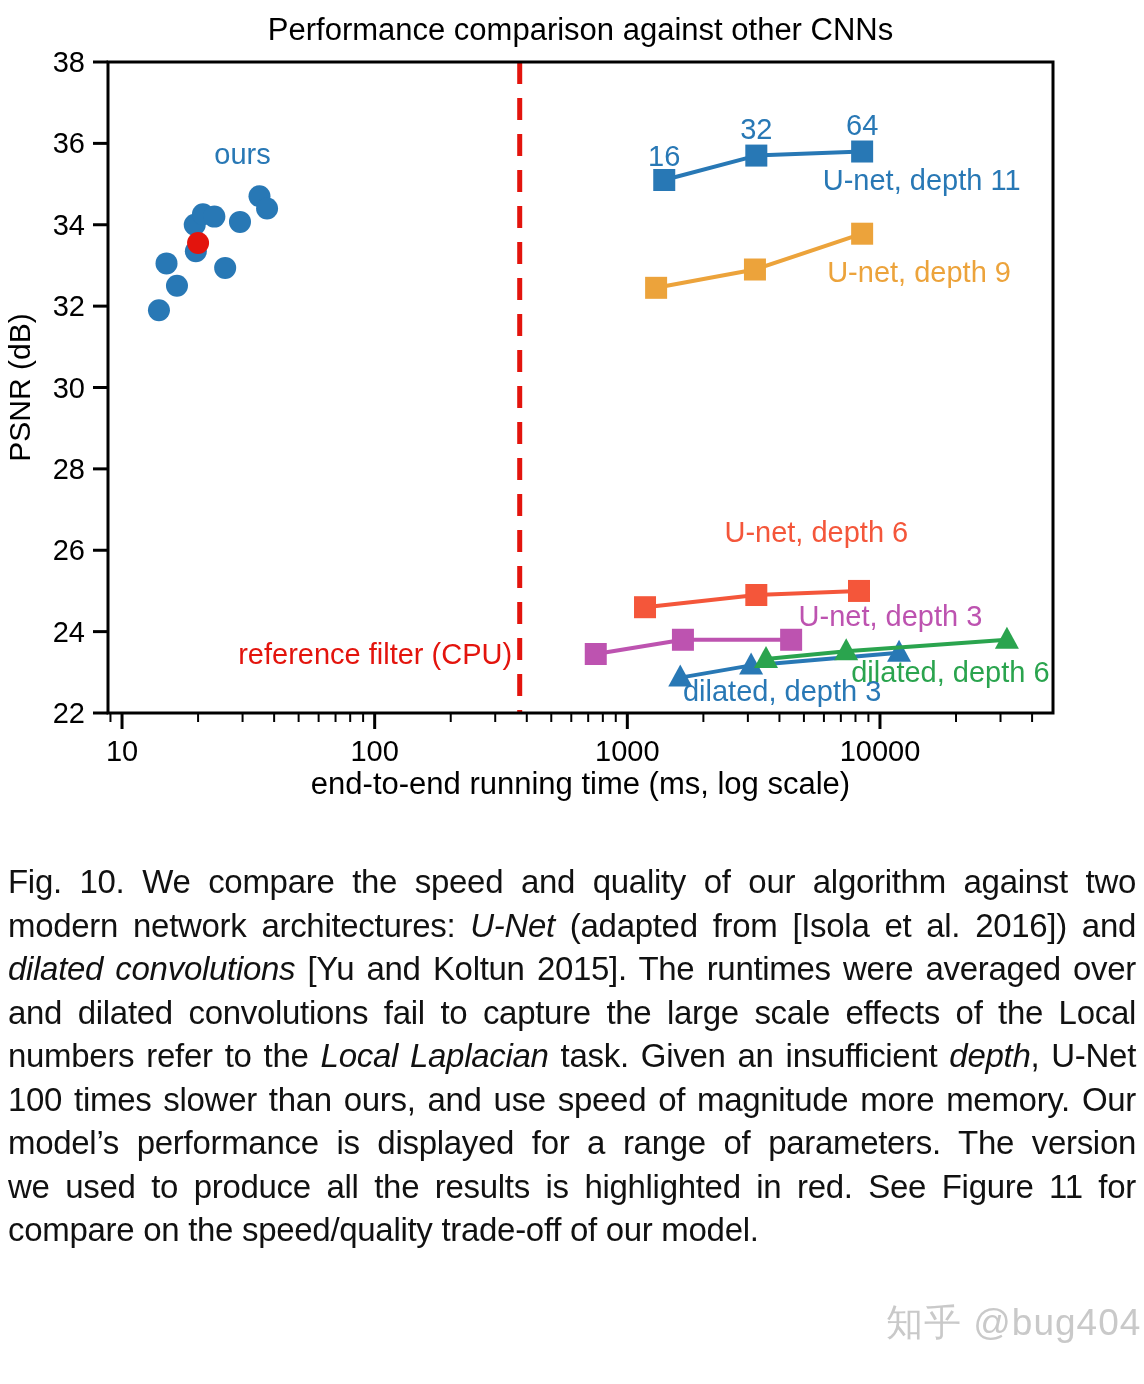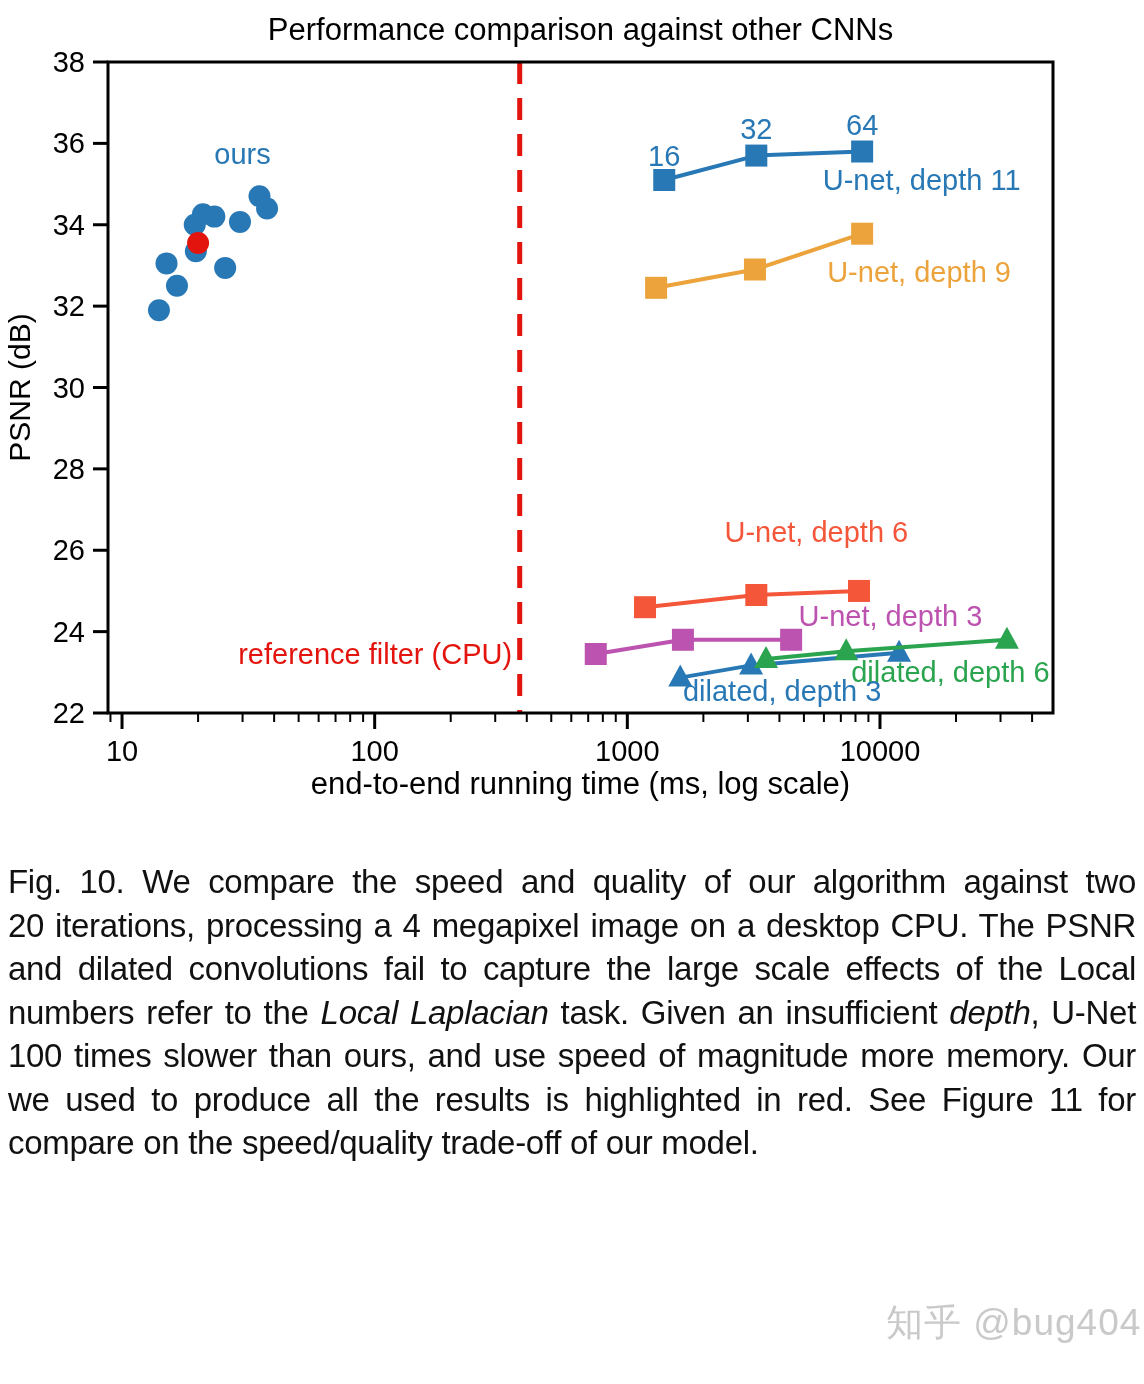--- a/index.html
+++ b/index.html
@@ -127,21 +127,23 @@
     <line x1="956.0293180203466" y1="713" x2="956.0293180203466" y2="722" stroke="#000" stroke-width="2"></line>
     <line x1="1000.5186506390825" y1="713" x2="1000.5186506390825" y2="722" stroke="#000" stroke-width="2"></line>
     <line x1="1032.0843344767661" y1="713" x2="1032.0843344767661" y2="722" stroke="#000" stroke-width="2"></line>
     <text x="580.5" y="40" fill="#000" text-anchor="middle" font-size="31">Performance comparison against other CNNs</text>
     <text x="580.5" y="794" fill="#000" text-anchor="middle" font-size="31">end-to-end running time (ms, log scale)</text>
     <text x="30" y="387.5" fill="#000" text-anchor="middle" font-size="30" transform="rotate(-90 30 387.5)">PSNR (dB)</text>
   </svg>
 
 <div class="caption" id="caption">
     <div class="caption-line"><span>Fig. 10.  We compare the speed and quality of our algorithm against two</span></div>
-    <div class="caption-line"><span>20 iterations, processing a 4 megapixel image on a desktop CPU. The PSNR</span></div>
+    <div class="caption-line"><span>modern network architectures: </span><i>U-Net</i><span> (adapted from [Isola et al. 2016]) and</span></div>
+    <div class="caption-line"><i>dilated convolutions</i><span> [Yu and Koltun 2015]. The runtimes were averaged over</span></div>
     <div class="caption-line"><span>and dilated convolutions fail to capture the large scale effects of the Local</span></div>
     <div class="caption-line"><span>numbers refer to the </span><i>Local Laplacian</i><span> task. Given an insufficient </span><i>depth</i><span>, U-Net</span></div>
     <div class="caption-line"><span>100 times slower than ours, and use speed of magnitude more memory. Our</span></div>
+    <div class="caption-line"><span>model’s performance is displayed for a range of parameters. The version</span></div>
     <div class="caption-line"><span>we used to produce all the results is highlighted in red. See Figure 11 for</span></div>
     <div class="caption-line"><span>compare on the speed/quality trade-off of our model.</span></div>
   </div>
 
 <div class="watermark">知乎 @bug404</div>
 
 </body></html>

